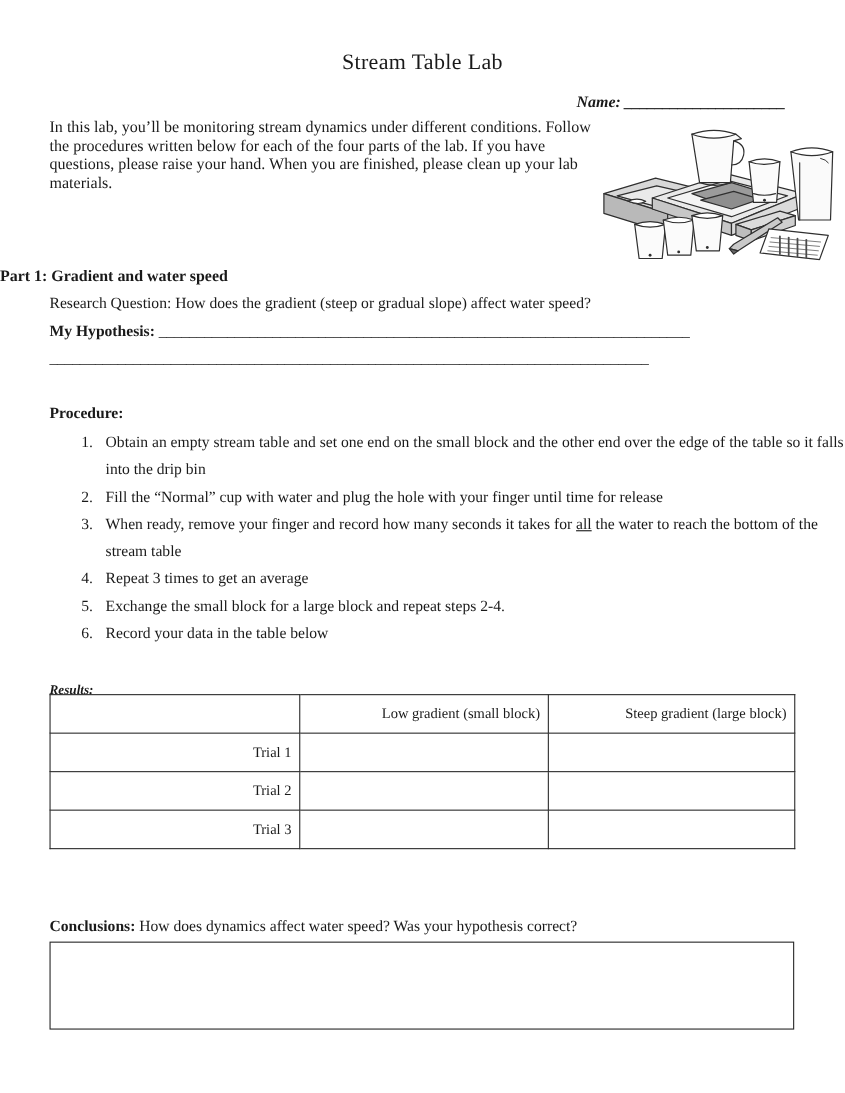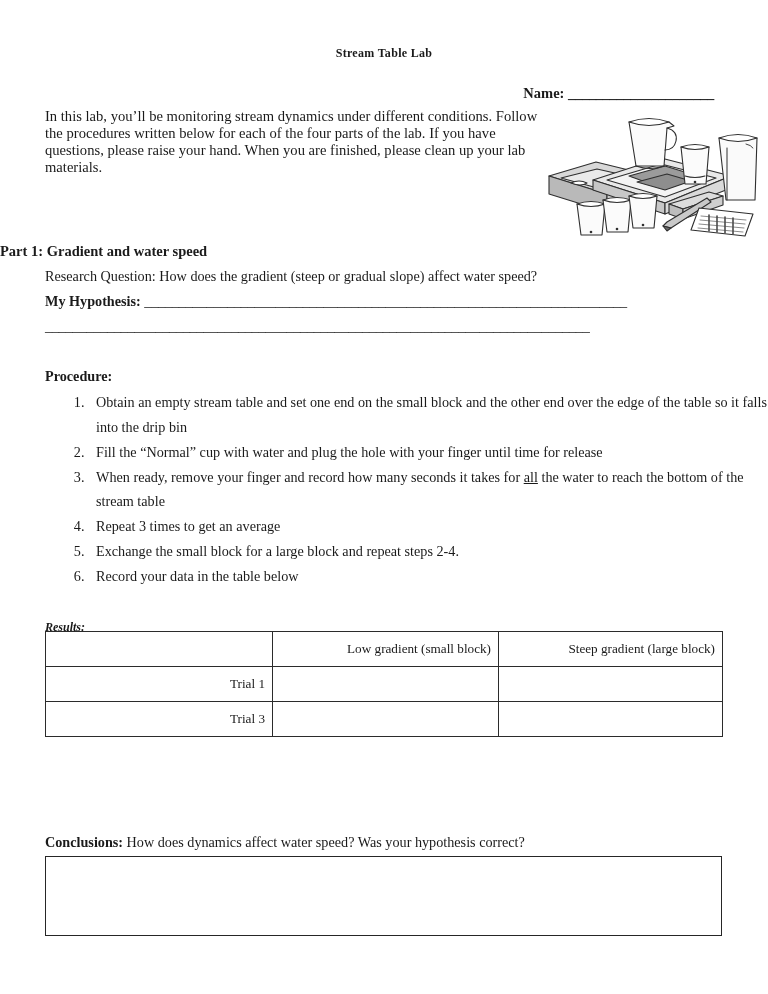--- a/index.html
+++ b/index.html
@@ -21,33 +21,34 @@
     background: #ffffff;
   }
 
   
   .doc-title {
     position: absolute;
     left: 0;
     top: 46px;
     width: 768px;
     text-align: center;
-    font-size: 12px;
-    font-weight: bold;
+    font-size: 20px;
+    font-weight: normal;
     letter-spacing: 0.3px;
   }
 
   
   .name-row {
     position: absolute;
     right: 54px;
     top: 85px;
     font-size: 14.5px;
     font-weight: bold;
     white-space: nowrap;
+    font-style: italic;
   }
   .name-row .rule {
     font-weight: bold;
     letter-spacing: -0.3px;
   }
 
   
   .intro {
     position: absolute;
     left: 45px;
@@ -312,20 +313,25 @@
         <th>Steep gradient (large block)</th>
       </tr>
     </thead>
     <tbody>
       <tr>
         <td>Trial 1</td>
         <td></td>
         <td></td>
       </tr>
       <tr>
+        <td>Trial 2</td>
+        <td></td>
+        <td></td>
+      </tr>
+      <tr>
         <td>Trial 3</td>
         <td></td>
         <td></td>
       </tr>
     </tbody>
   </table>
 
   <div class="conclusions">
     <span class="lbl">Conclusions:</span>
     <span>How does dynamics affect water speed? Was your hypothesis correct?</span>

